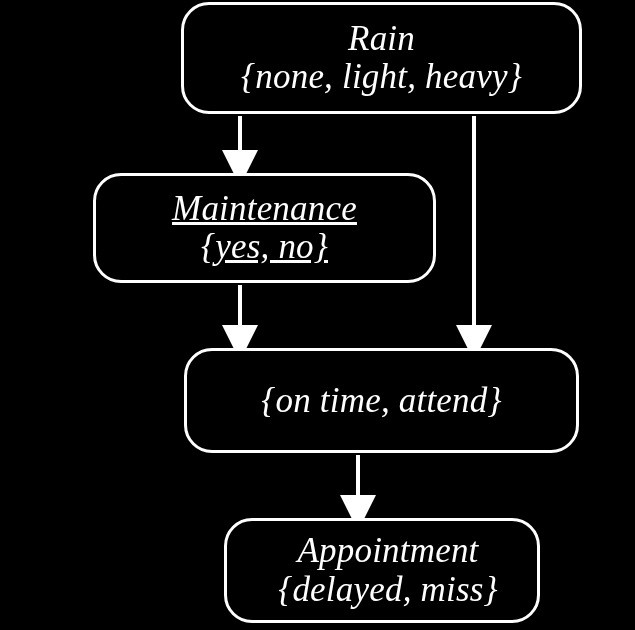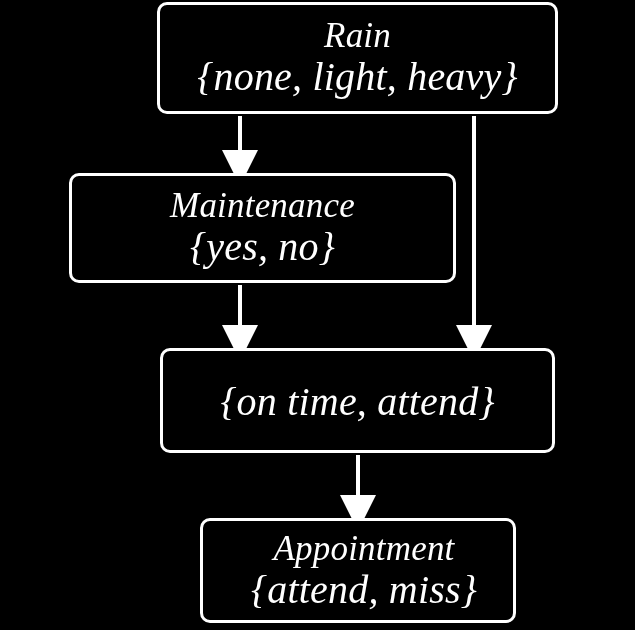--- a/index.html
+++ b/index.html
@@ -24,49 +24,50 @@
     left: 0;
     top: 0;
     width: 635px;
     height: 630px;
     pointer-events: none;
   }
   .node {
     position: absolute;
     box-sizing: border-box;
     border: 3px solid #ffffff;
-    border-radius: 10px;
+    border-radius: 28px;
     background: #000000;
     color: #ffffff;
     display: flex;
     flex-direction: column;
     align-items: center;
     justify-content: center;
     text-align: center;
     font-style: italic;
     line-height: 1.04;
     z-index: 2;
+    margin-left: 24px;
   }
   .node-name {
     font-size: 35px;
     font-style: italic;
     white-space: nowrap;
     letter-spacing: 0.2px;
   }
   .node-states {
-    font-size: 40px;
+    font-size: 35px;
     font-style: italic;
     white-space: nowrap;
     letter-spacing: 0.2px;
     margin-top: 2px;
   }
 
   
   #node-rain        { left: 157px; top: 2px;   width: 401px; height: 112px; }
-  #node-maintenance { left: 69px;  top: 173px; width: 387px; height: 110px; }
+  #node-maintenance { left: 69px;  top: 173px; width: 343px; height: 110px; text-decoration: underline; }
   #node-train       { left: 160px; top: 348px; width: 395px; height: 105px; }
   #node-appointment { left: 200px; top: 518px; width: 316px; height: 105px; padding-left: 12px; }
 </style>
 </head>
 <body>
 
 <div id="diagram">
 
   <svg id="edge-layer" viewBox="0 0 635 630" width="635" height="630" aria-hidden="true">
     <defs>
@@ -93,16 +94,16 @@
     <span class="node-name">Maintenance</span>
     <span class="node-states">{yes, no}</span>
   </div>
 
   <div class="node" id="node-train">
     <span class="node-states">{on time, attend}</span>
   </div>
 
   <div class="node" id="node-appointment">
     <span class="node-name">Appointment</span>
-    <span class="node-states">{attend, miss}</span>
+    <span class="node-states">{delayed, miss}</span>
   </div>
 
 </div>
 
 </body></html>

